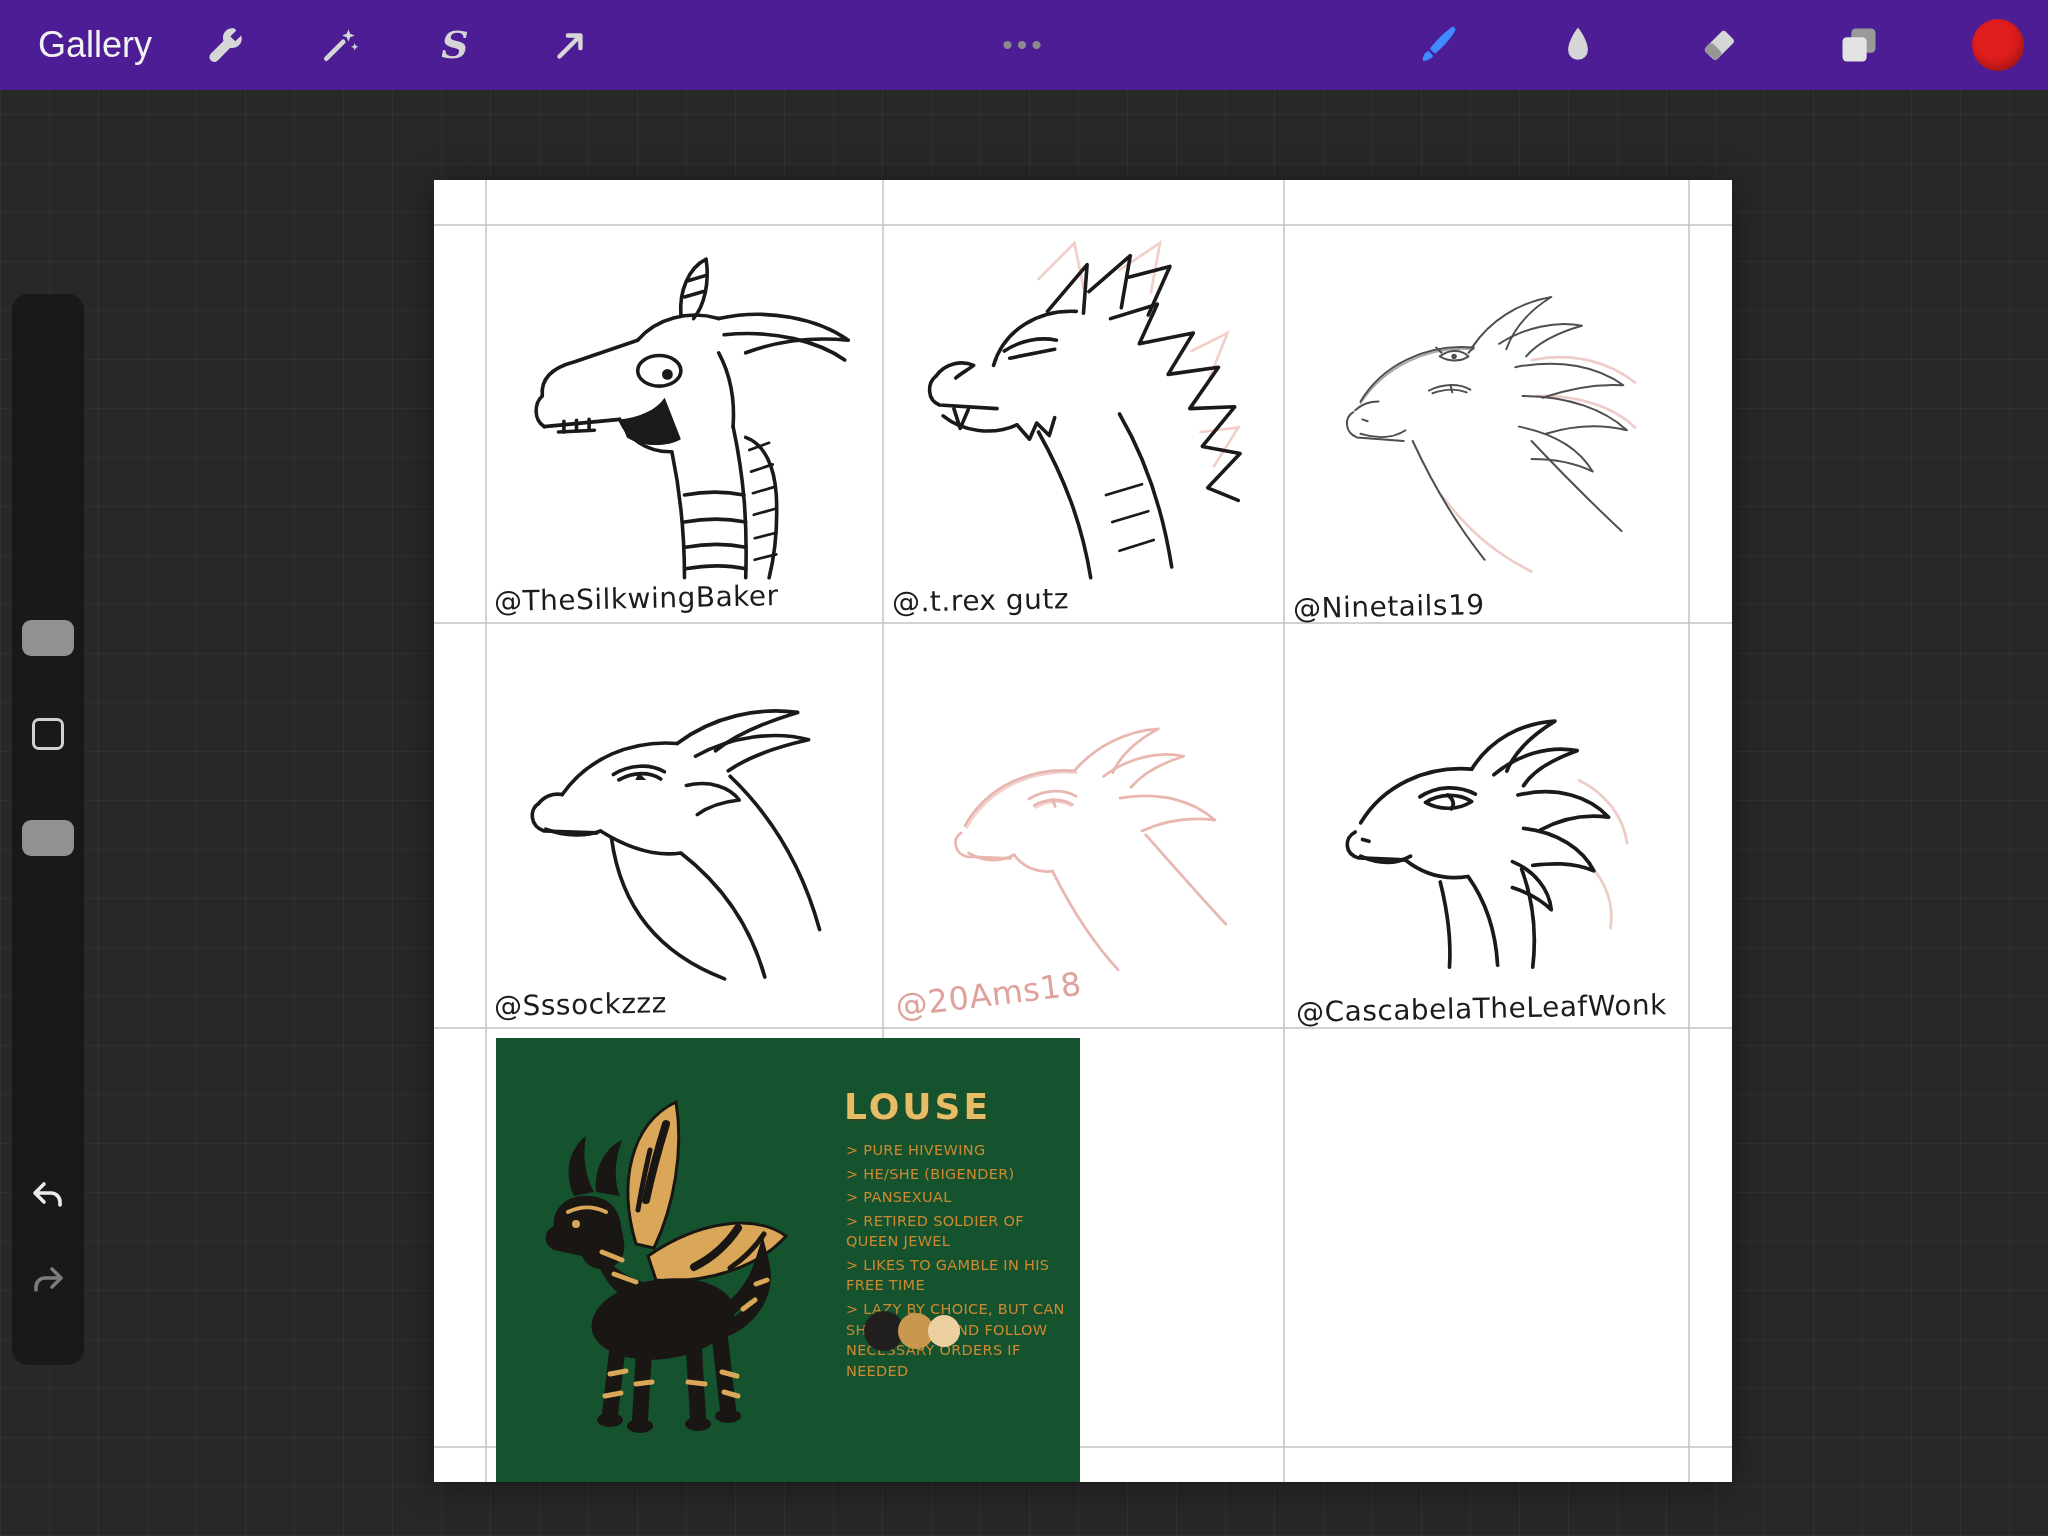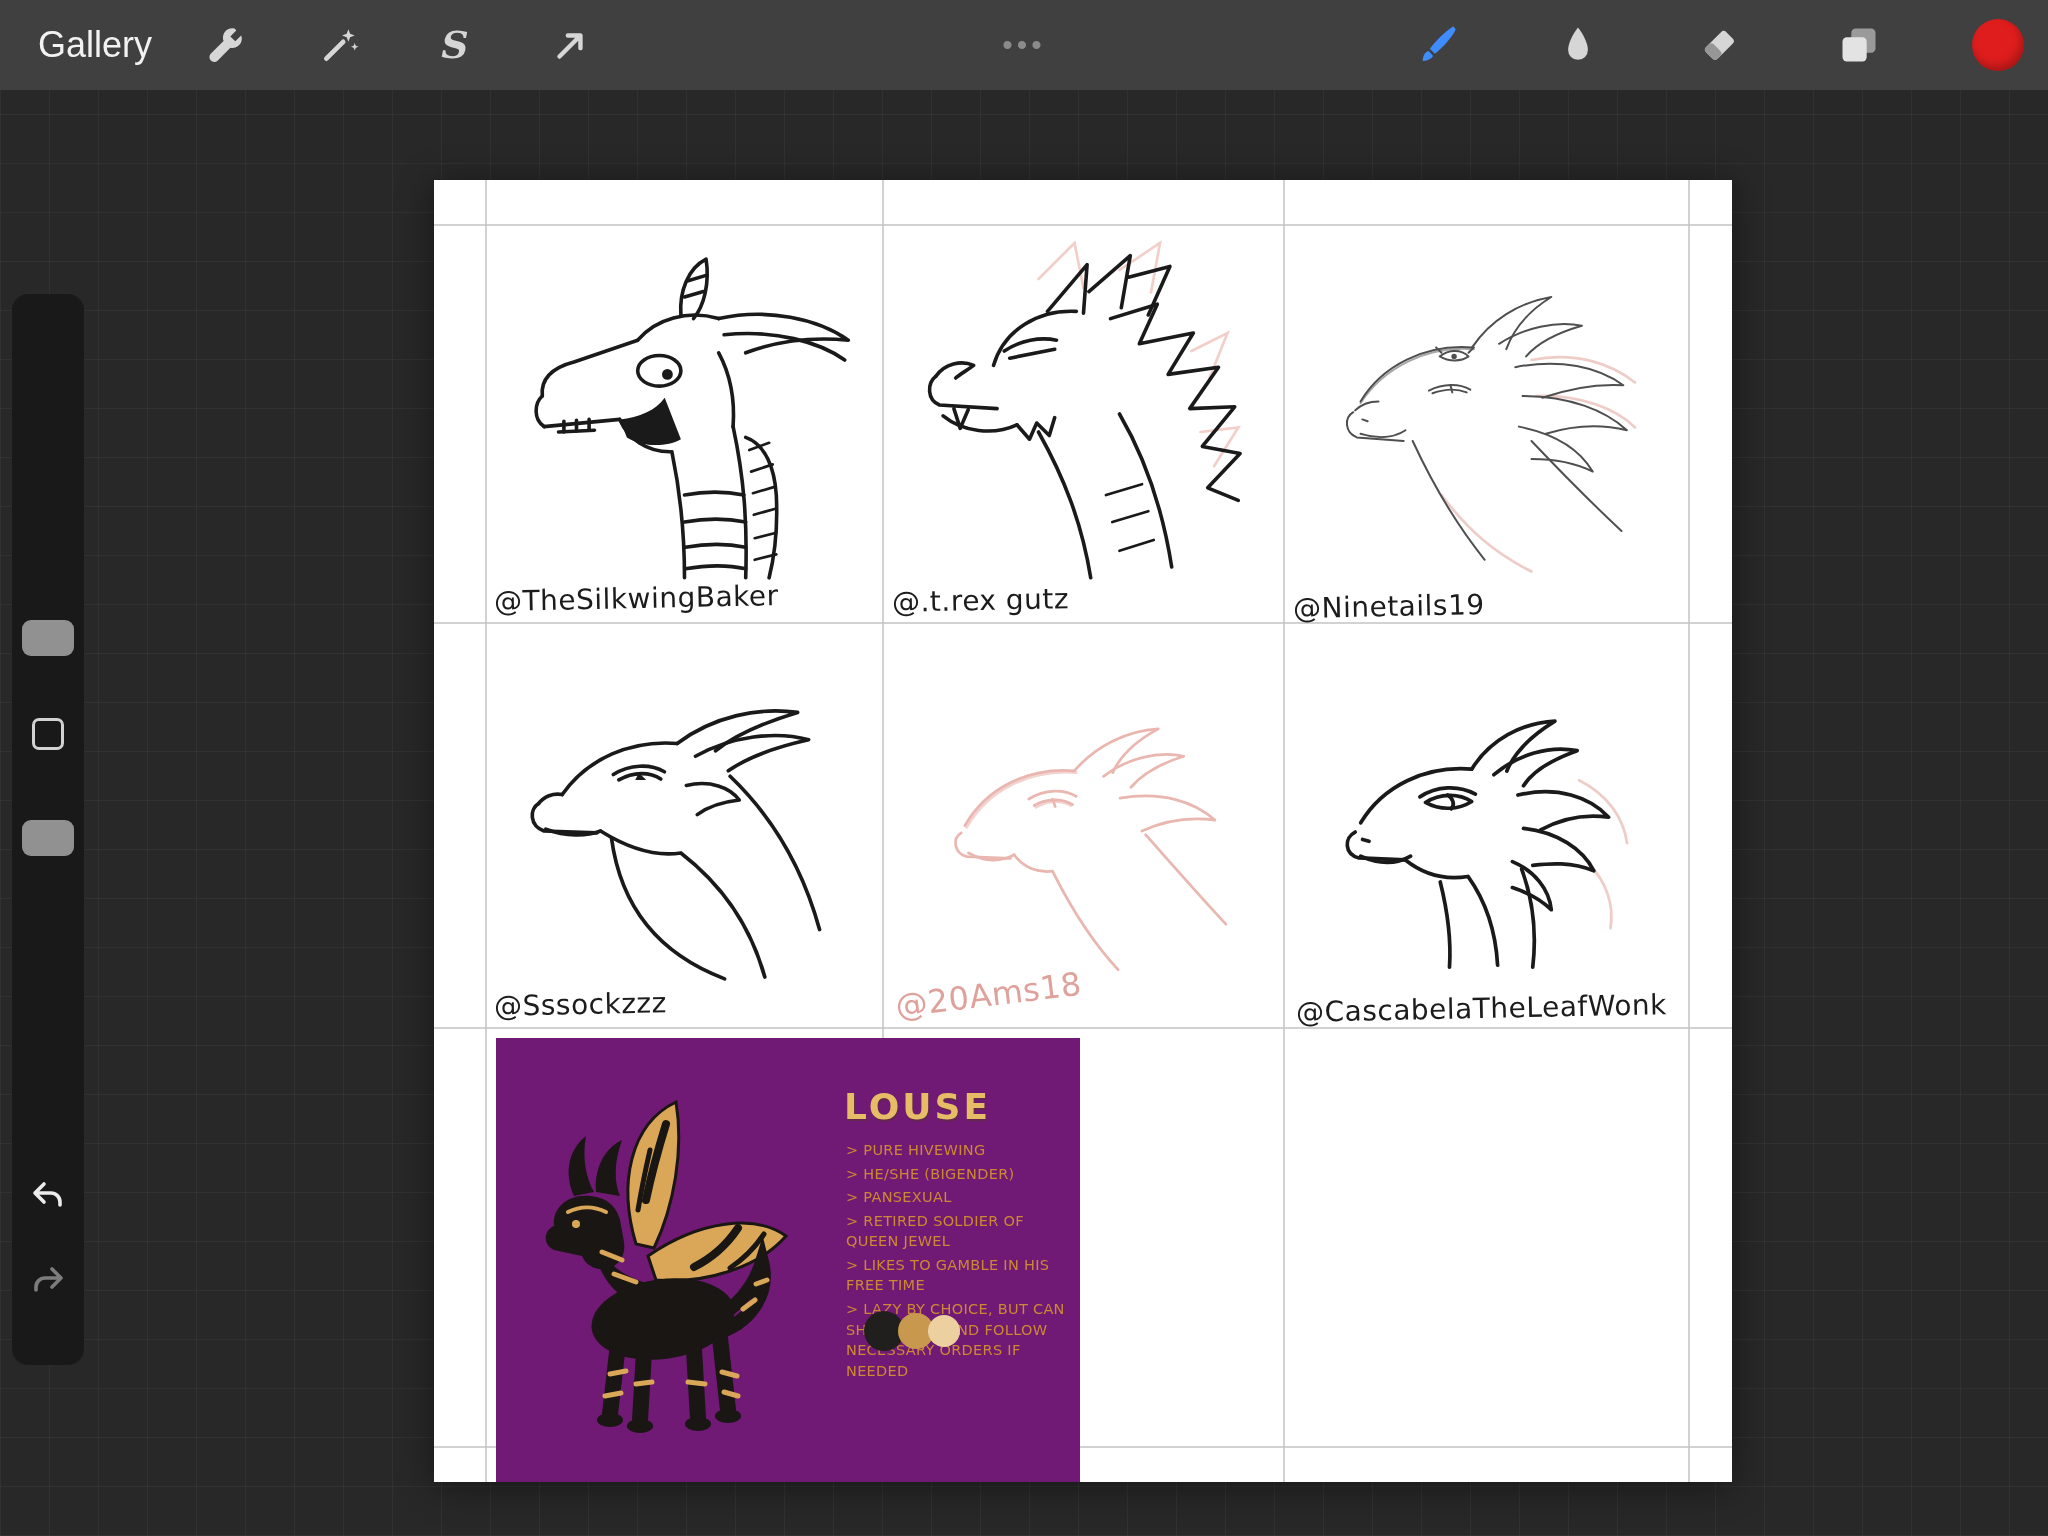--- a/index.html
+++ b/index.html
@@ -8,21 +8,21 @@
     background-color:#282828;
     background-image:
       repeating-linear-gradient(0deg, rgba(255,255,255,0.045) 0 1px, transparent 1px 49px),
       repeating-linear-gradient(90deg, rgba(255,255,255,0.045) 0 1px, transparent 1px 49px);
     font-family:"Liberation Sans", sans-serif;
     -webkit-font-smoothing:antialiased;
   }
   
   .topbar{
     position:absolute;left:0;top:0;width:2048px;height:90px;
-    background:#404040;z-index:50;
+    background:#4c1d95;z-index:50;
   }
   .gallery-label{
     position:absolute;left:38px;top:0;height:90px;line-height:90px;
     color:#f2f2f2;font-size:36px;font-weight:400;cursor:pointer;
   }
   .tool-btn{
     position:absolute;top:17px;width:56px;height:56px;
     display:flex;align-items:center;justify-content:center;cursor:pointer;
   }
   .tool-btn svg{display:block;}
@@ -314,21 +314,21 @@
     </g>
   </svg>
 
   <div class="artist-label" style="left:60px;top:402px">@TheSilkwingBaker</div>
   <div class="artist-label" style="left:458px;top:404px">@.t.rex gutz</div>
   <div class="artist-label" style="left:859px;top:410px">@Ninetails19</div>
   <div class="artist-label" style="left:60px;top:808px">@Sssockzzz</div>
   <div class="artist-label pink" style="left:461px;top:796px">@20Ams18</div>
   <div class="artist-label" style="left:862px;top:812px">@CascabelaTheLeafWonk</div>
 
-  <div class="ref-card" style="background-color: #701a75;">
+  <div class="ref-card" style="background-color: #14532d;">
 
     <svg class="ref-dragon" width="300" height="380" viewBox="0 0 300 380">
 
       <path d="M138,160 C120,100 132,40 178,18 C186,66 176,122 156,164 Z" fill="#d9a757" stroke="#191613" stroke-width="3"></path>
       <path d="M168,40 C160,66 153,92 148,116" stroke="#191613" stroke-width="8" fill="none" stroke-linecap="round"></path>
       <path d="M152,66 C147,88 143,108 140,126" stroke="#191613" stroke-width="5" fill="none" stroke-linecap="round"></path>
       <path d="M150,172 C202,136 258,130 288,152 C262,182 210,200 158,196 Z" fill="#d9a757" stroke="#191613" stroke-width="3"></path>
       <path d="M240,144 C228,162 212,175 196,183" stroke="#191613" stroke-width="8" fill="none" stroke-linecap="round"></path>
       <path d="M266,150 C256,165 244,176 232,184" stroke="#191613" stroke-width="5" fill="none" stroke-linecap="round"></path>
       <path d="M152,200 C194,202 228,218 242,244 C214,247 180,238 156,220 Z" fill="#d9a757" stroke="#191613" stroke-width="3"></path>

